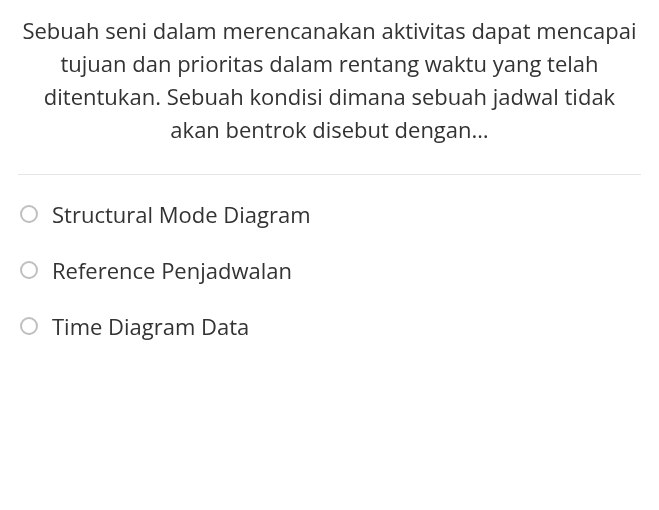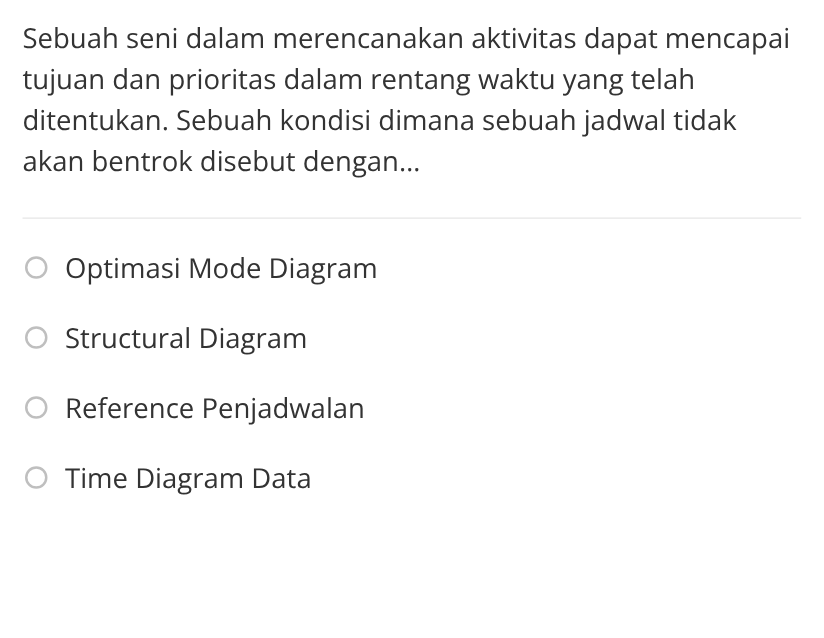--- a/index.html
+++ b/index.html
@@ -8,20 +8,21 @@
     font-family: "Segoe UI", "Open Sans", "Helvetica Neue", Arial, sans-serif;
     background: #ffffff;
     color: #333333;
     padding: 14px 18px 0 18px;
   }
   .question {
     font-size: 22px;
     line-height: 1.5;
     color: #333333;
     margin-bottom: 28px;
+    text-align: center;
   }
   .divider {
     border: none;
     border-top: 1px solid #e6e6e6;
     margin-bottom: 28px;
   }
   .options {
     display: flex;
     flex-direction: column;
     gap: 34px;
@@ -50,25 +51,21 @@
 </head>
 <body>
 
 <div class="question">Sebuah seni dalam merencanakan aktivitas dapat mencapai tujuan dan prioritas dalam rentang waktu yang telah ditentukan. Sebuah kondisi dimana sebuah jadwal tidak akan bentrok disebut dengan…</div>
 
 <hr class="divider">
 
 <div class="options">
   <div class="option">
     <span class="radio"></span>
-    <span class="option-label">Optimasi Mode Diagram</span>
-  </div>
-  <div class="option">
-    <span class="radio"></span>
-    <span class="option-label">Structural Diagram</span>
+    <span class="option-label">Structural Mode Diagram</span>
   </div>
   <div class="option">
     <span class="radio"></span>
     <span class="option-label">Reference Penjadwalan</span>
   </div>
   <div class="option">
     <span class="radio"></span>
     <span class="option-label">Time Diagram Data</span>
   </div>
 </div>

